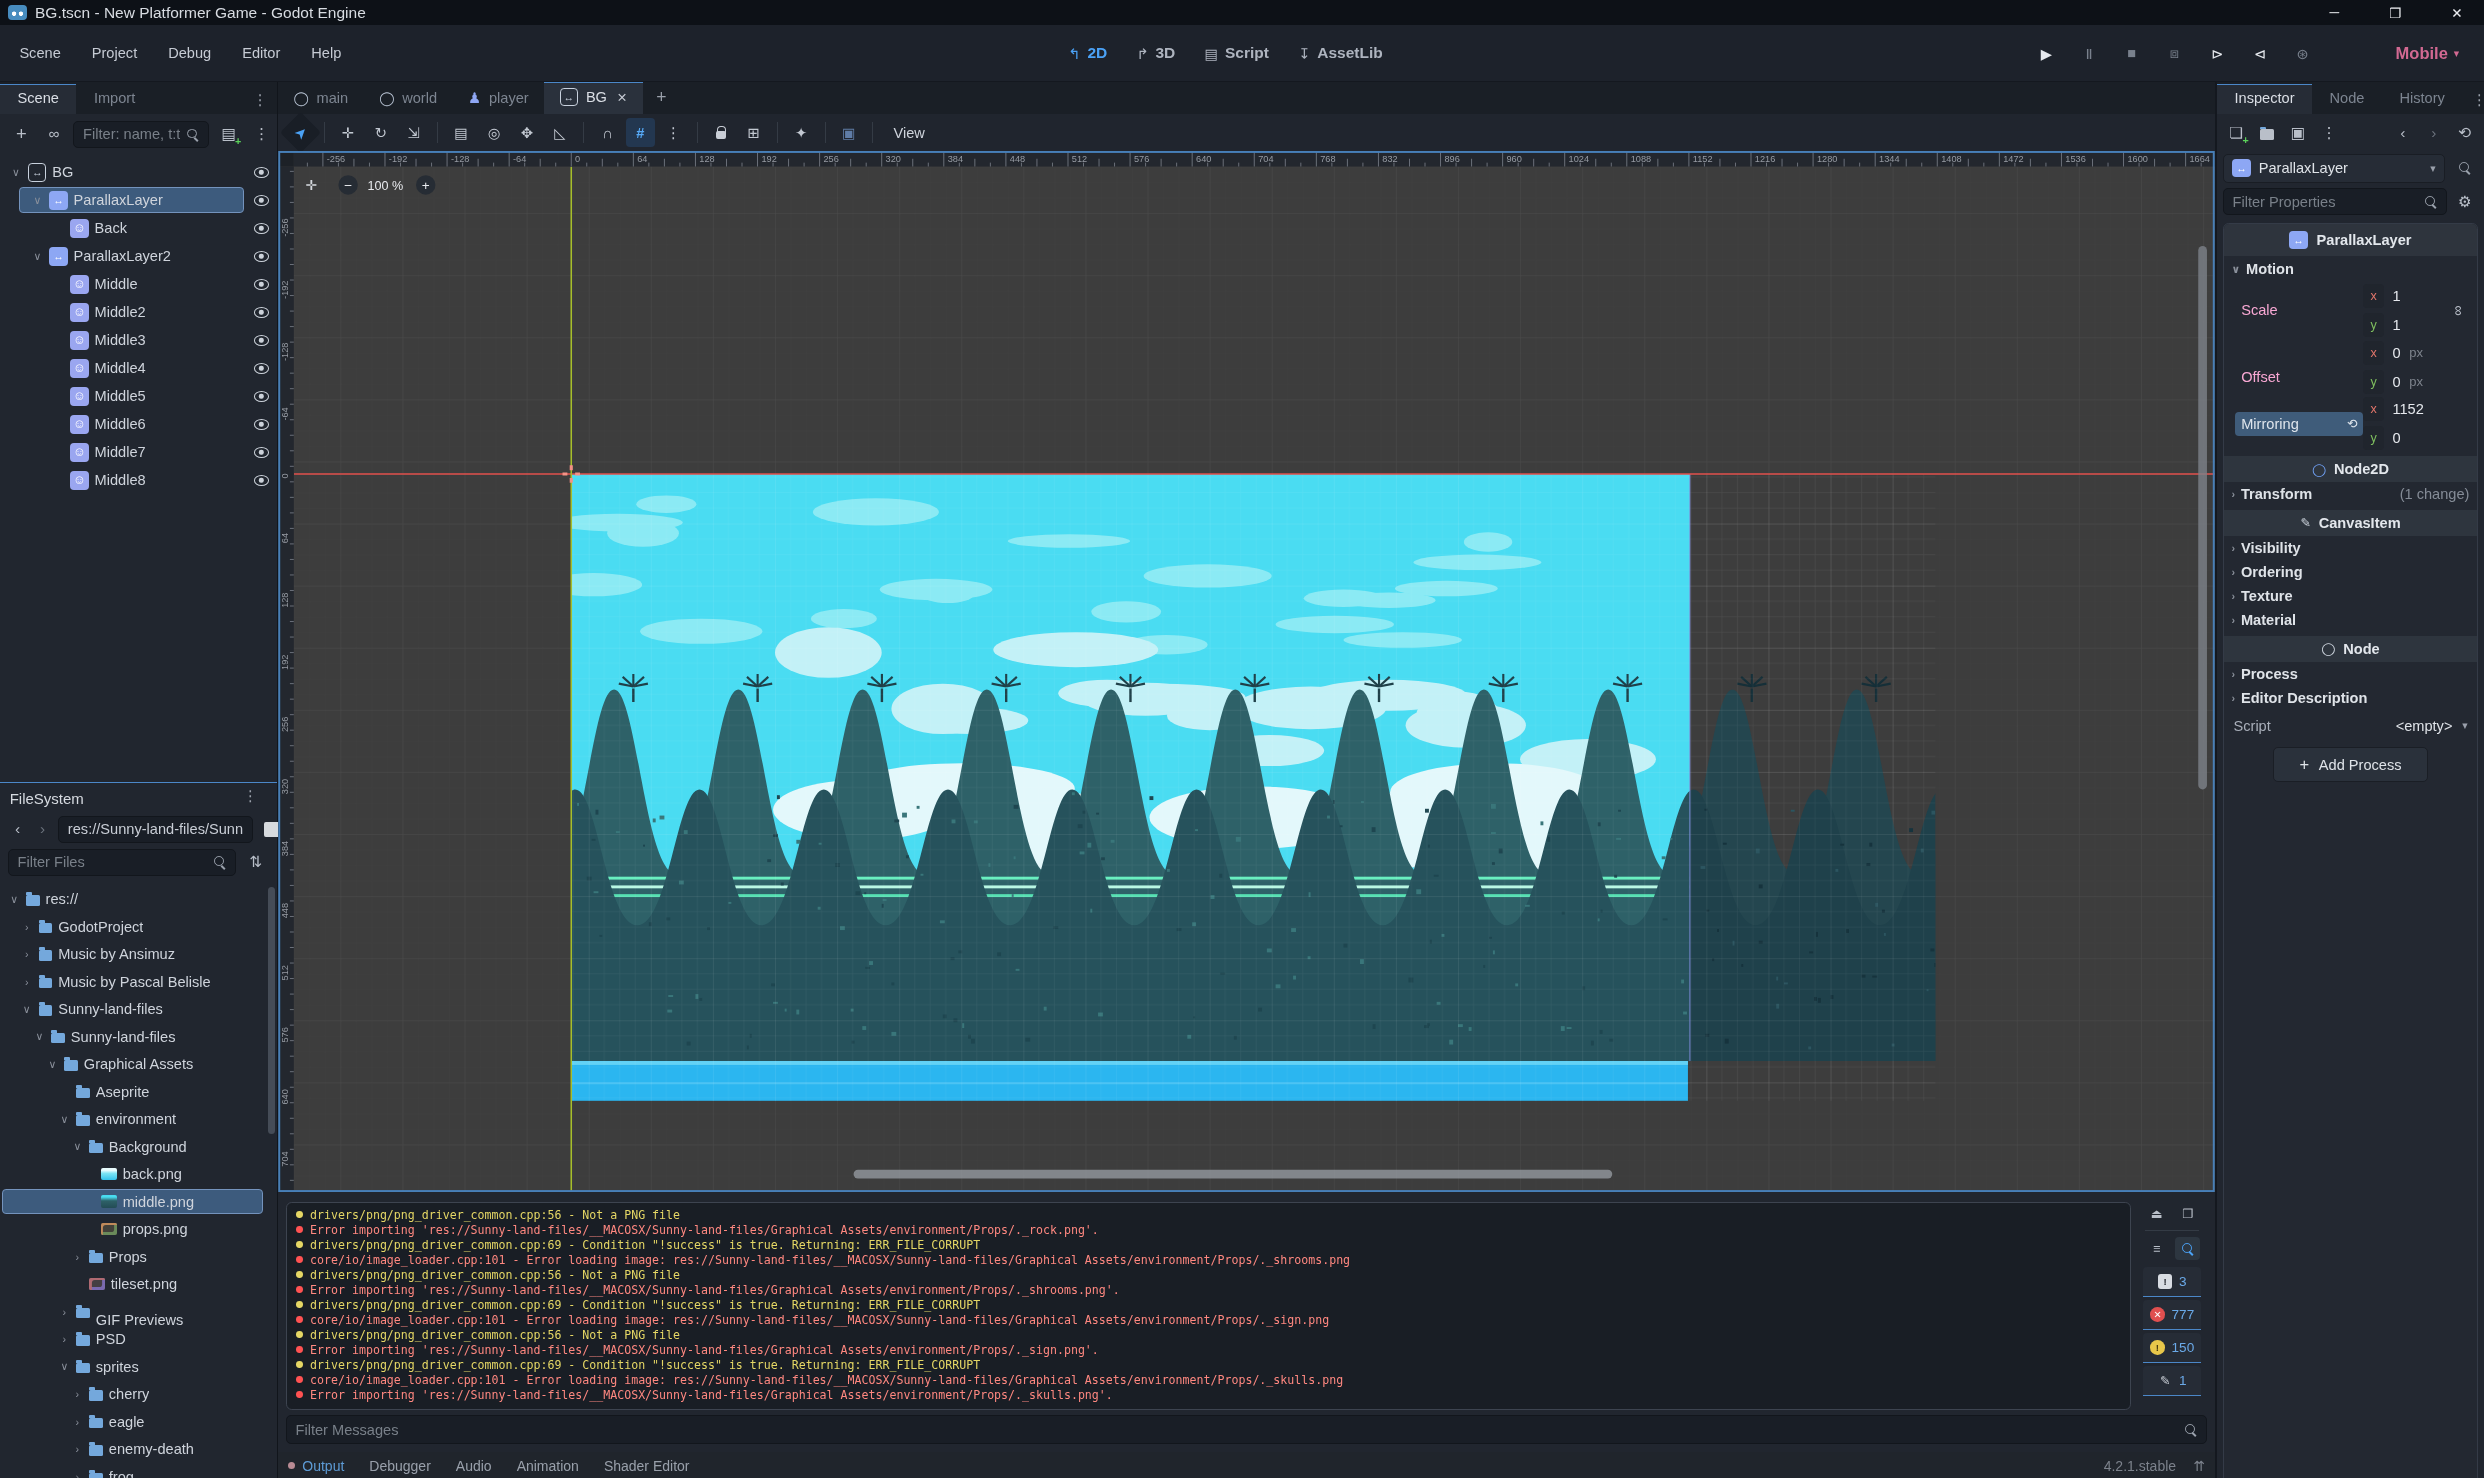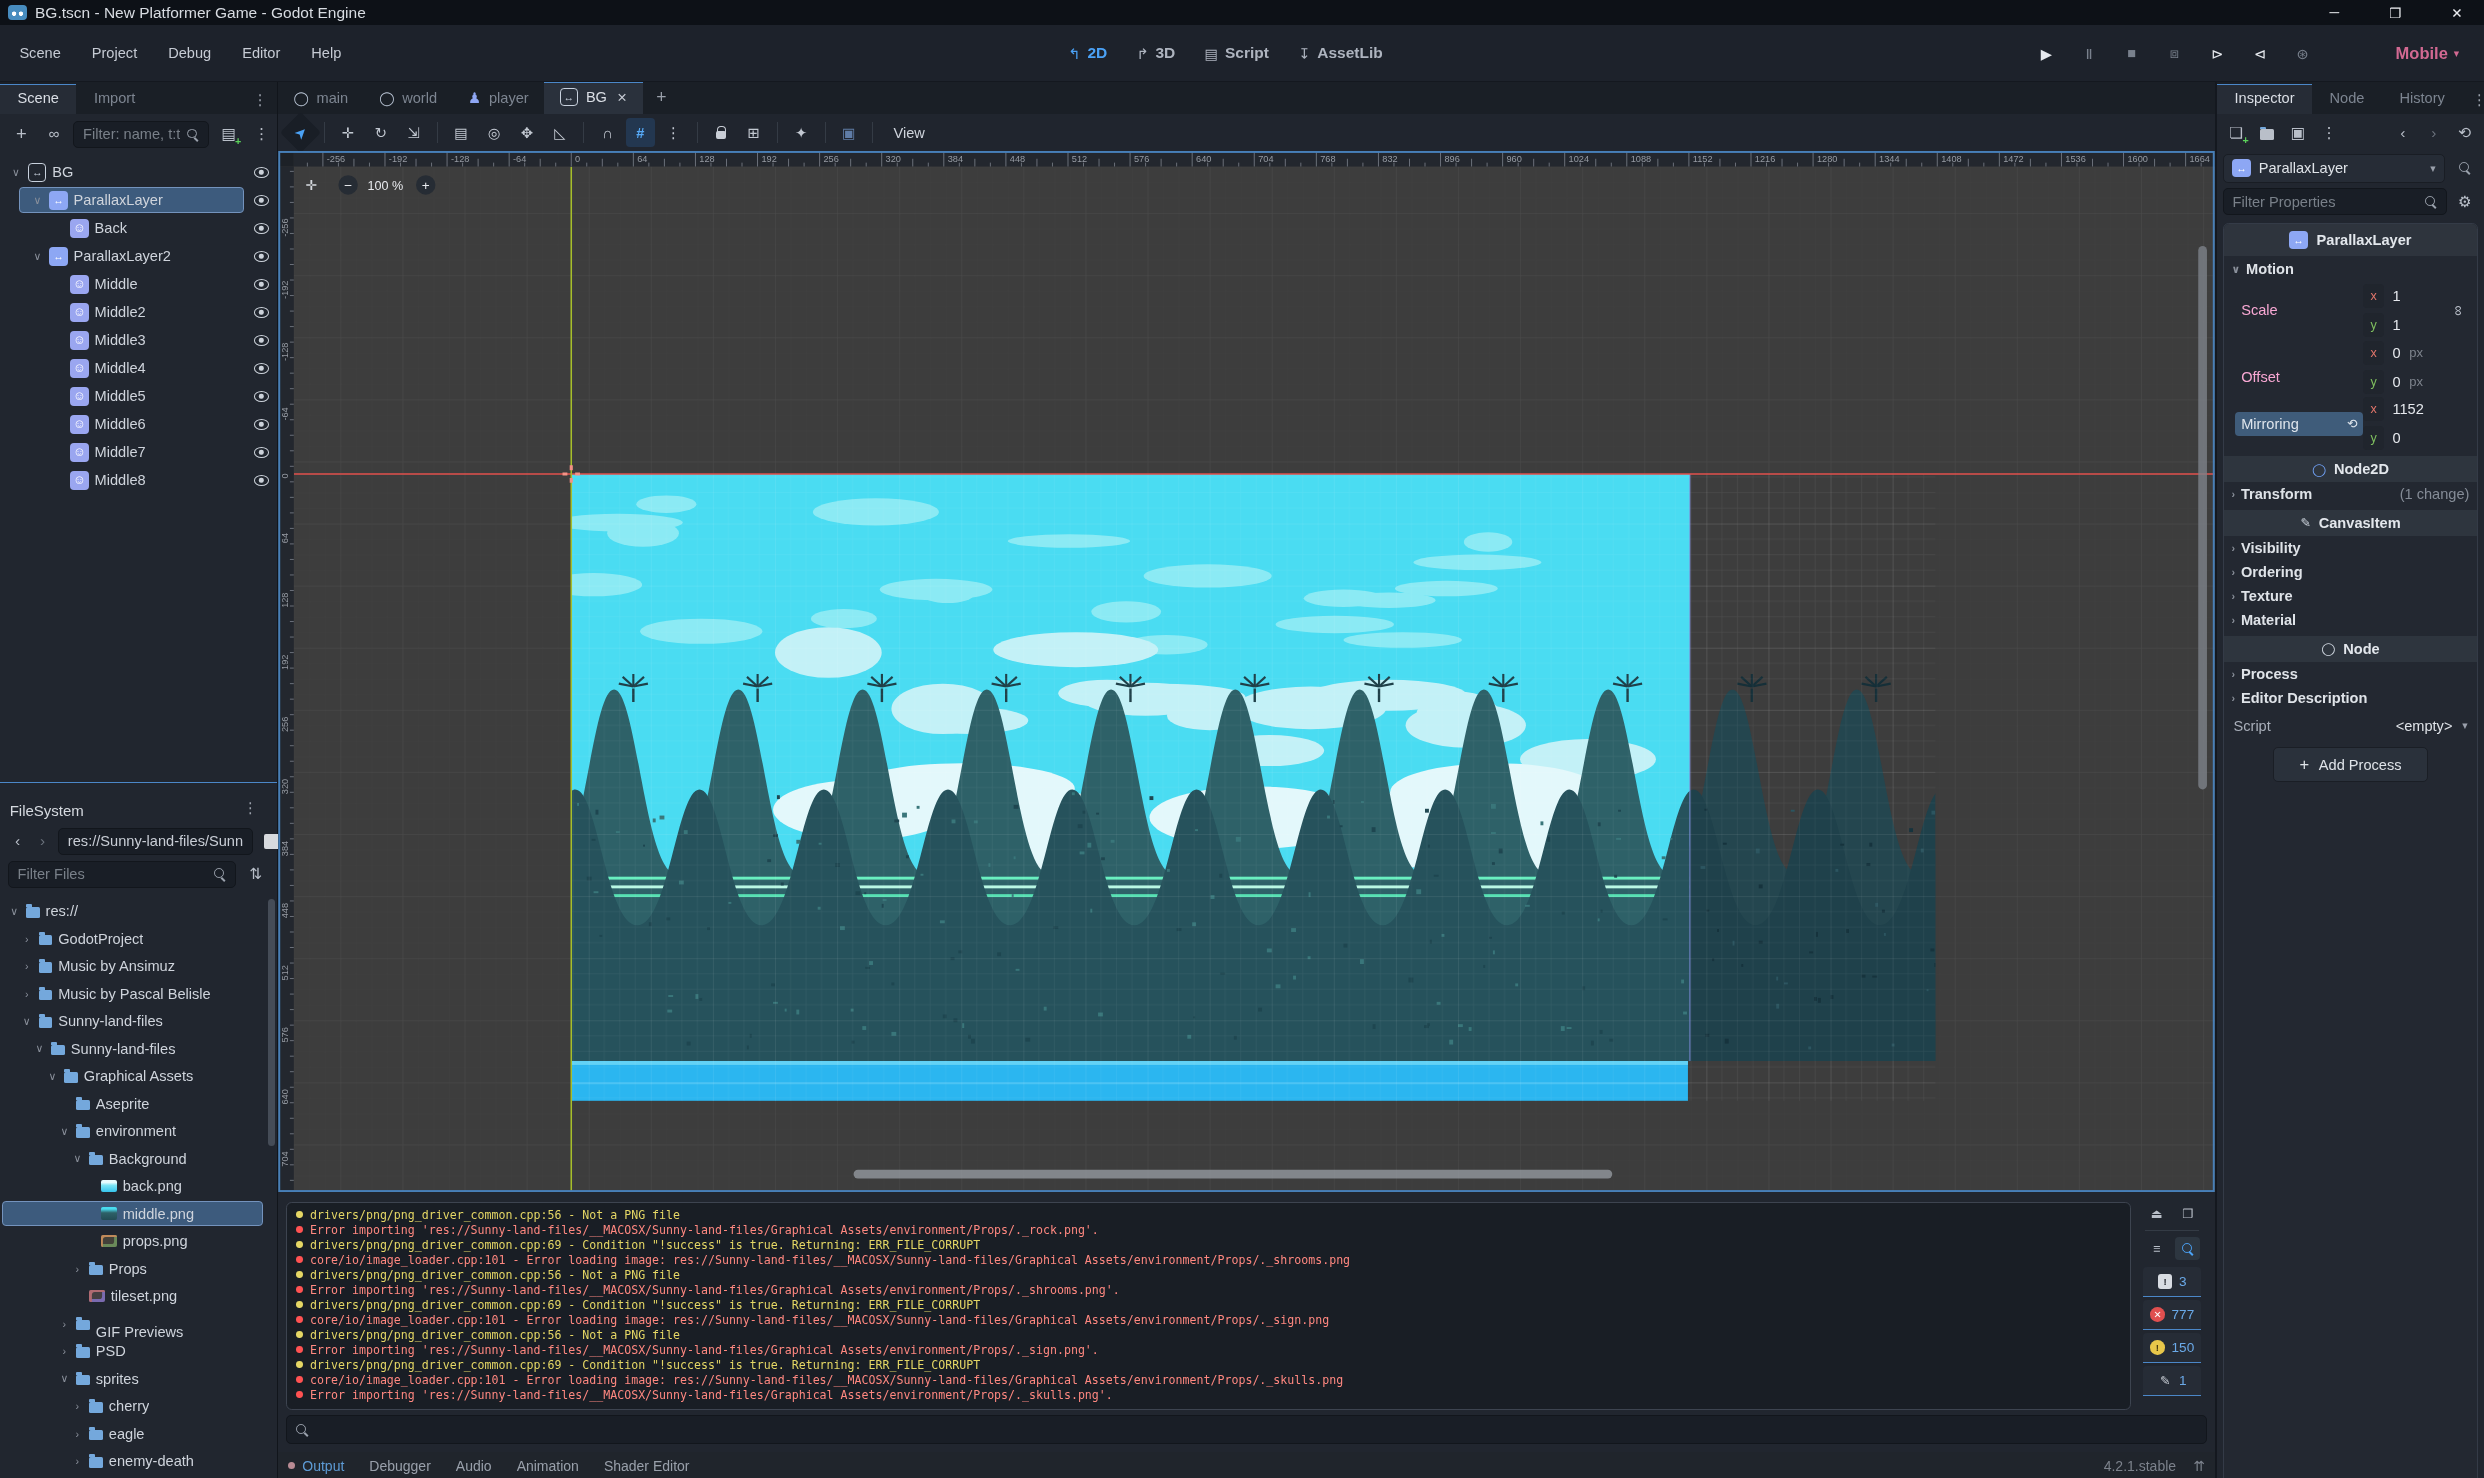--- a/index.html
+++ b/index.html
@@ -77,21 +77,21 @@
   .tree-row { height:28px; display:flex; align-items:center; gap:5.8px; padding-right:7.8px; position:relative; }
   .tree-row .chev { width:12.6px; color:#8b919c; font-size:10.7px; text-align:center; flex:none; }
   .tree-row .lbl { white-space:nowrap; overflow:hidden; color:#cfd4dc; }
   .tree-row .eye { margin-left:auto; }
   .tree-row.selected .selbox { position:absolute; left:19.4px; right:33px; top:1px; bottom:1px;
        background:#3d5b7d; border:1px solid #7493bd; border-radius:3.9px; z-index:0; }
   .tree-row > * { z-index:1; }
   .fs-row { height:27.5px; }
   .fs-row.selected .selbox { left:1.9px; right:13.6px; }
   #fs-dock-section { position:absolute; left:0; top:700px; width:277px; bottom:0; background:#21262f; border-top:1.9px solid #4b87c8; }
-  .fs-title { display:flex; align-items:center; height:29px; padding:1.9px 9.7px 0; color:#d6dae0; font-size:15px;margin-top:12px; }
+  .fs-title { display:flex; align-items:center; height:29px; padding:1.9px 9.7px 0; color:#d6dae0; font-size:15px; }
   .fs-scroll { position:relative; }
   .v-scrollbar { position:absolute; right:1.9px; top:5.8px; width:6.8px; height:247px; background:#454c57; border-radius:3.9px; }
 
   
   #center-col { left:278px; top:82px; width:1937px; height:1397px; background:#1d222b; }
   .scene-tabs { position:absolute; left:0; top:0; width:100%; height:32px; background:#1a1f26; display:flex; align-items:flex-end; }
   .scene-tab { display:flex; align-items:center; gap:7.8px; padding:6.8px 15.5px 7.8px; color:#7d8591; font-size:14.6px; }
   .scene-tab.active { background:#2a313c; color:#dbdfe6; border-top:1.9px solid #4b87c8; padding-top:4.9px; }
   .scene-tab .close { color:#c6cbd4; font-size:12.6px; margin-left:1.9px; }
   .newtab { padding:5.8px 13.6px; color:#9aa0ab; font-size:17.5px; }
@@ -1004,20 +1004,21 @@
                 <div class="cnt" style="display: inline-flex; align-items: center; justify-content: center;">150</div>
               </div>
               <div class="badge">
                 <div class="bicon edit" style="display: inline-flex; align-items: center; justify-content: center;">✎</div>
                 <div class="cnt" style="display: inline-flex; align-items: center; justify-content: center;">1</div>
               </div>
             </div>
         </div>
       </div>
       <div class="inputbox filter-msgs">
+        <span class="ph">Filter Messages</span>
         <span class="i-search"></span>
       </div>
     </div>
 
     <div class="bottom-bar">
       <span id="bb-tabs" style="display:flex;gap:25px">
           <div class="bb-tab active">
             <div class="dot"></div>
             <div style="display: inline-flex; align-items: center; justify-content: center;">Output</div>
           </div>

